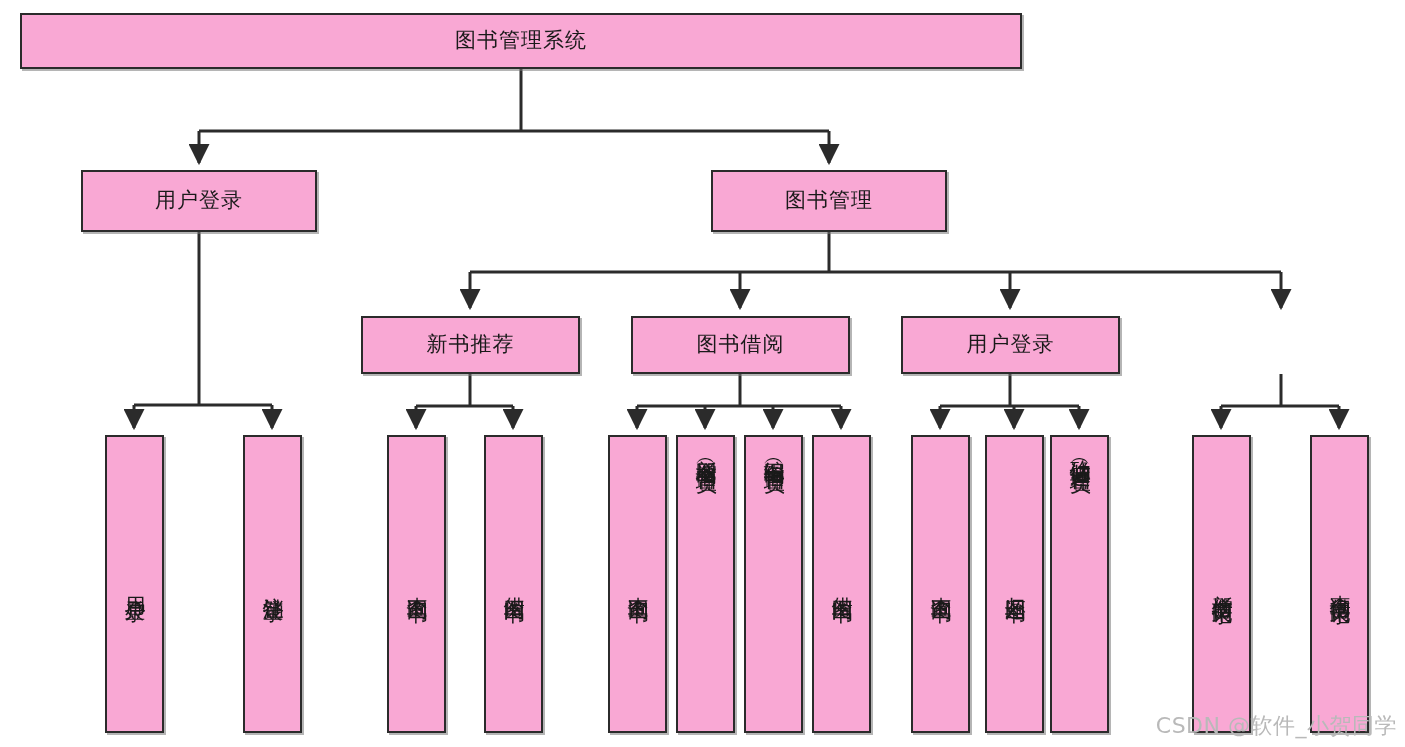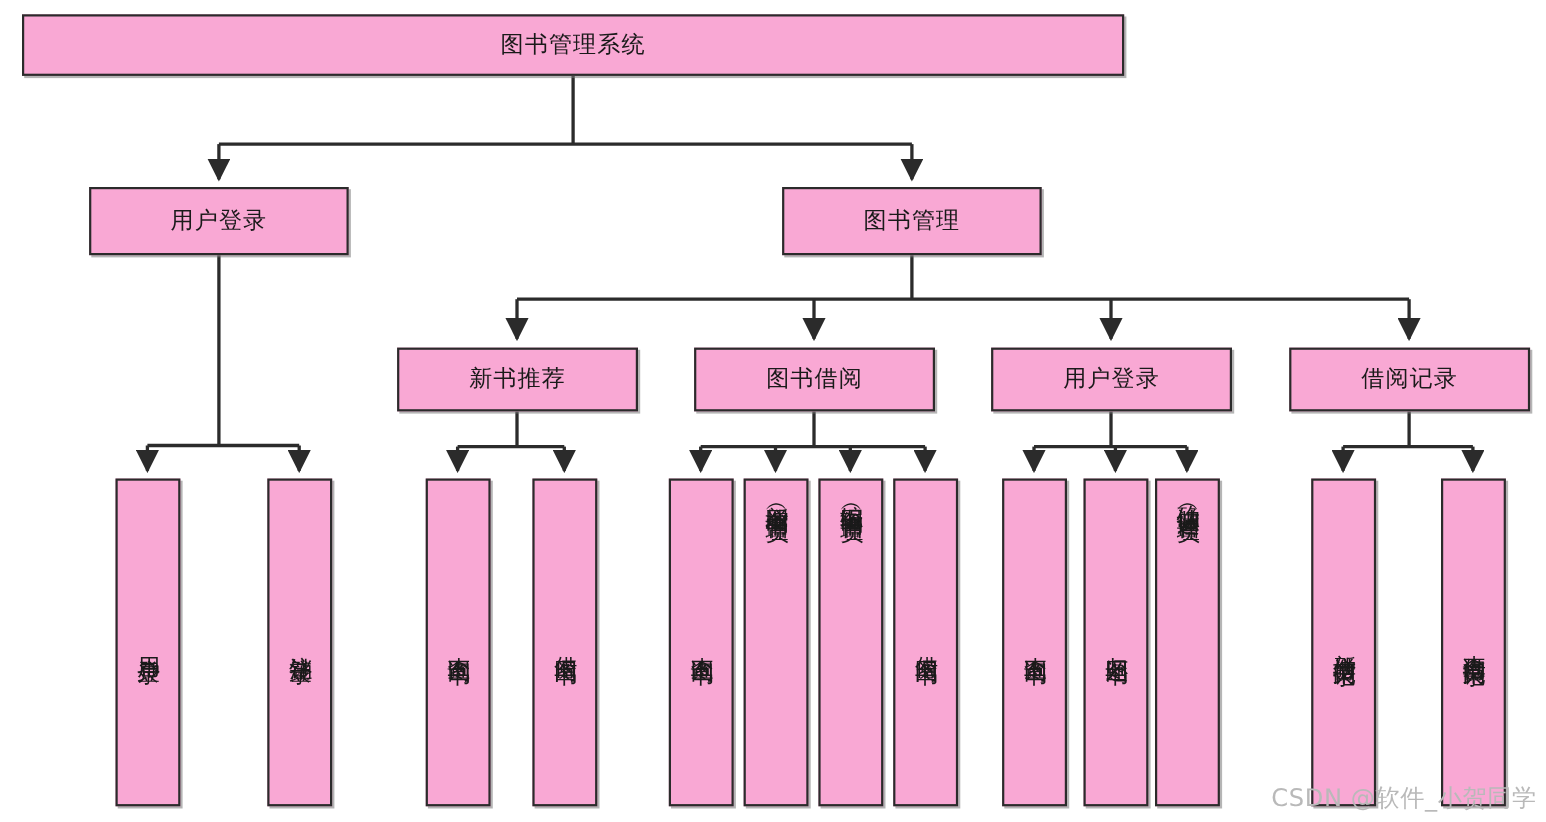--- a/index.html
+++ b/index.html
@@ -139,23 +139,20 @@
 
   <div class="node node-h" style="left:361px; top:316px; width:219px; height:58px;">
     <span class="node-label">新书推荐</span>
   </div>
   <div class="node node-h" style="left:631px; top:316px; width:219px; height:58px;align-items:center;">
     <span class="node-label">图书借阅</span>
   </div>
   <div class="node node-h" style="left:901px; top:316px; width:219px; height:58px;">
     <span class="node-label">用户登录</span>
   </div>
-  <div class="node node-h" style="left:1172px; top:316px; width:219px; height:58px;">
-    <span class="node-label">借阅记录</span>
-  </div>
 
   <div class="node node-v vcenter" style="left:105px; top:435px; width:59px; height:298px;">
     <span class="node-label">用户登录</span>
   </div>
   <div class="node node-v vcenter" style="left:243px; top:435px; width:59px; height:298px;">
     <span class="node-label">注销登录</span>
   </div>
 
   <div class="node node-v vcenter" style="left:387px; top:435px; width:59px; height:298px;">
     <span class="node-label">查询图书</span>

